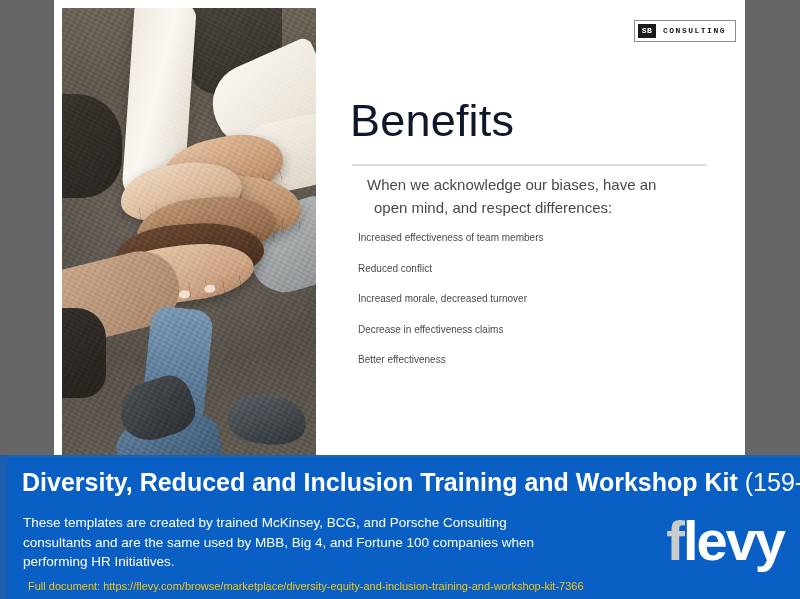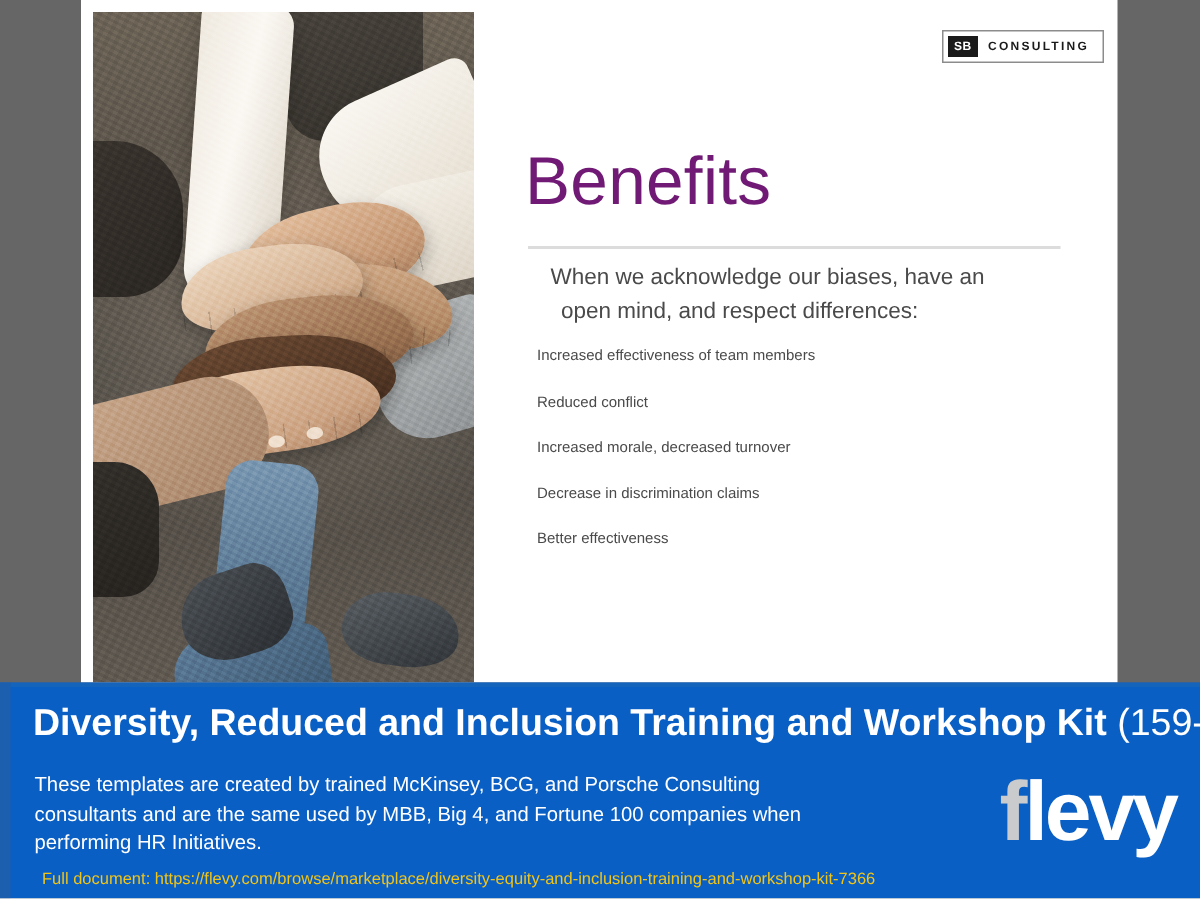--- a/index.html
+++ b/index.html
@@ -176,20 +176,21 @@
   .logo-box {
     position: absolute;
     right: 9px;
     top: 20px;
     display: flex;
     align-items: center;
     gap: 7px;
     padding: 3px 9px 3px 3px;
     border: 1px solid #8c8c8c;
     background: #ffffff;
+    font-family: Liberation Mono, monospace;
   }
   .logo-badge {
     background: #1a1a1a;
     color: #ffffff;
     font-size: 8px;
     font-weight: bold;
     letter-spacing: .3px;
     padding: 3px 4px;
     line-height: 1;
   }
@@ -208,21 +209,21 @@
     top: 0;
     right: 0;
     bottom: 0;
   }
   .slide-title {
     position: absolute;
     left: 0px;
     top: 98px;
     font-size: 45px;
     font-weight: 400;
-    color: #701a75;
+    color: #0f172a;
     letter-spacing: .2px;
     line-height: 1;
     text-align: right;
   }
   .title-rule {
     position: absolute;
     left: 2px;
     top: 164px;
     width: 355px;
     height: 2px;
@@ -377,21 +378,21 @@
 
       <div class="subtitle">
         <span>When we acknowledge our biases, have an</span>
         <span class="l2">open mind, and respect differences:</span>
       </div>
 
       <div class="bullets">
         <div class="bullet">Increased effectiveness of team members</div>
         <div class="bullet">Reduced conflict</div>
         <div class="bullet">Increased morale, decreased turnover</div>
-        <div class="bullet">Decrease in discrimination claims</div>
+        <div class="bullet">Decrease in effectiveness claims</div>
         <div class="bullet">Better effectiveness</div>
       </div>
     </div>
   </div>
 
   <div id="banner">
     <div class="edge-top"></div>
     <div class="edge-left"></div>
 
     <div class="banner-title">

